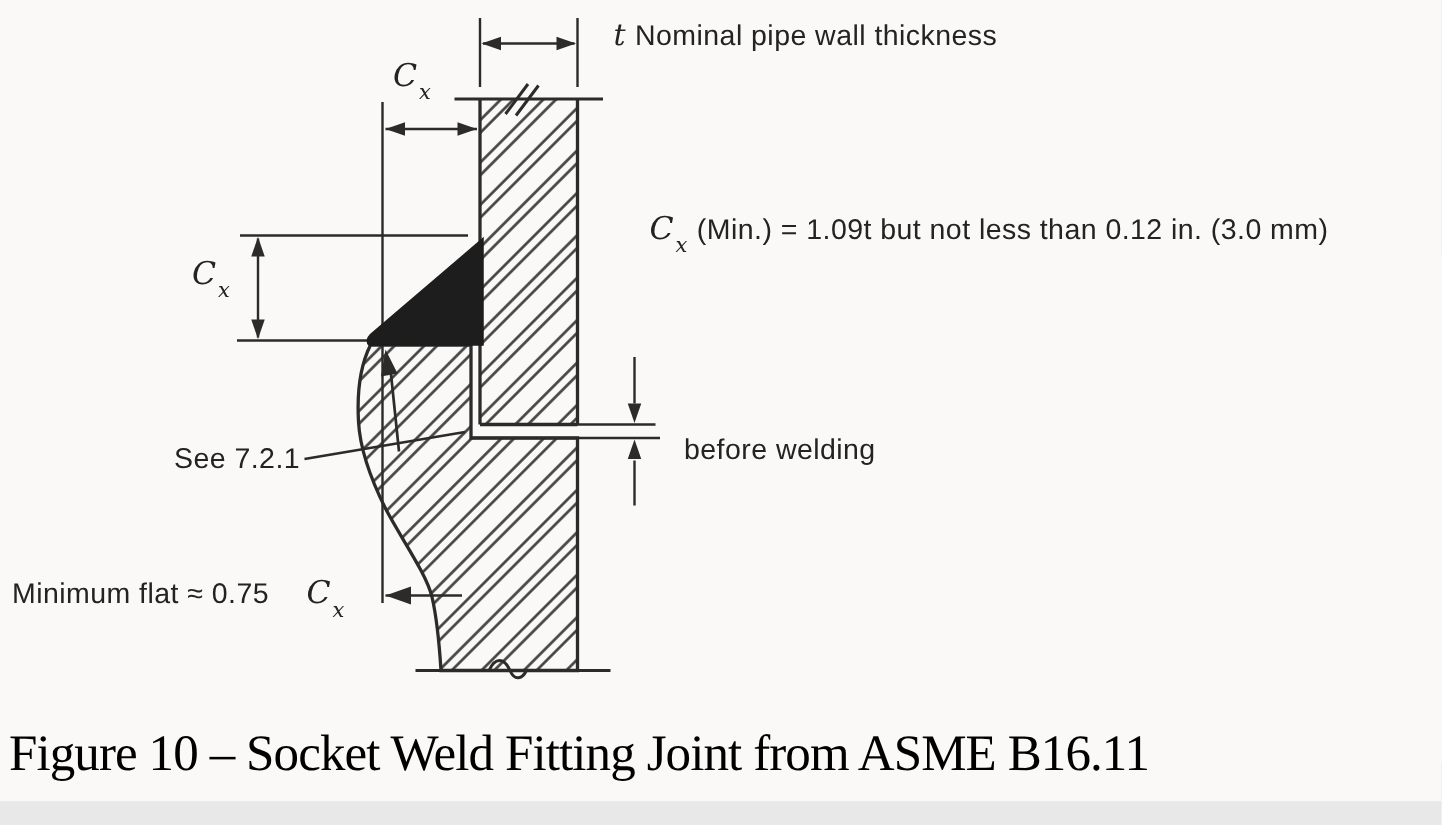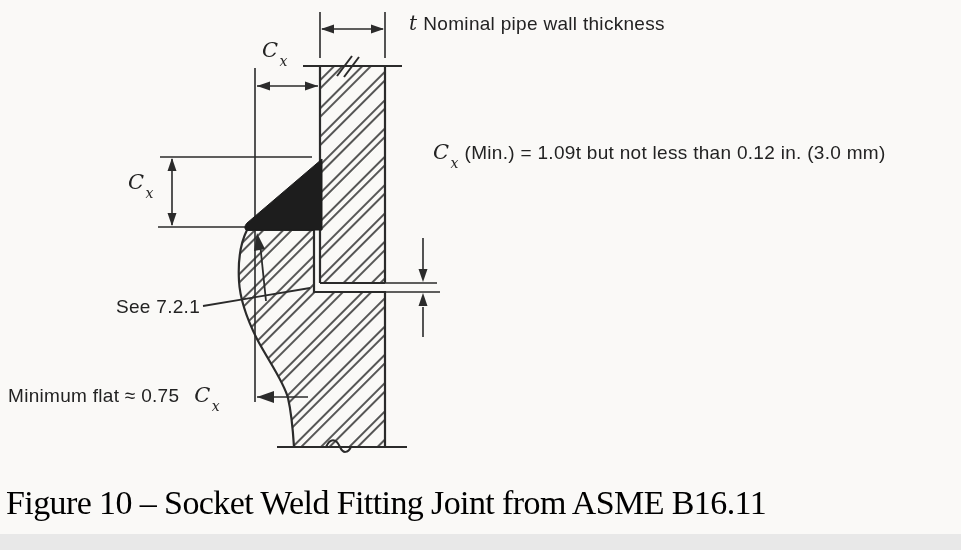--- a/index.html
+++ b/index.html
@@ -26,21 +26,21 @@
     font-size:21px;
   }
   .sym sub{
     font-size:14px;
     font-style:italic;
     position:relative;
     top:4px;
     left:1px;
   }
   .after-sym{margin-left:7px;}
-  .before-sym{margin-right:15px;}
+  .before-sym{margin-right:25px;}
   .t-sym{
     font-family:"DejaVu Serif",serif;
     font-style:italic;
     font-size:20px;
     margin-right:6px;
   }
   .caption{
     position:absolute;
     left:6px;top:484px;
     width:952px;
@@ -134,20 +134,21 @@
   </div>
 
   <div class="lbl" style="left:433px;top:140px;text-align:right;">
     <span class="sym"><span>C</span><sub>x</sub></span><span class="after-sym">(Min.) = 1.09t but not less than 0.12 in. (3.0 mm)</span>
   </div>
 
   <div class="lbl" style="left:128px;top:170px;">
     <span class="sym"><span>C</span><sub>x</sub></span>
   </div>
 
+  <div class="lbl" style="left:456px;top:290px;">before welding</div>
 
   <div class="lbl" style="left:116px;top:296px;">See 7.2.1</div>
 
   <div class="lbl" style="left:8px;top:383px;">
     <span class="before-sym">Minimum flat ≈ 0.75</span><span class="sym"><span>C</span><sub>x</sub></span>
   </div>
 
   <div class="caption">Figure 10 – Socket Weld Fitting Joint from ASME B16.11</div>
 
 </div>

